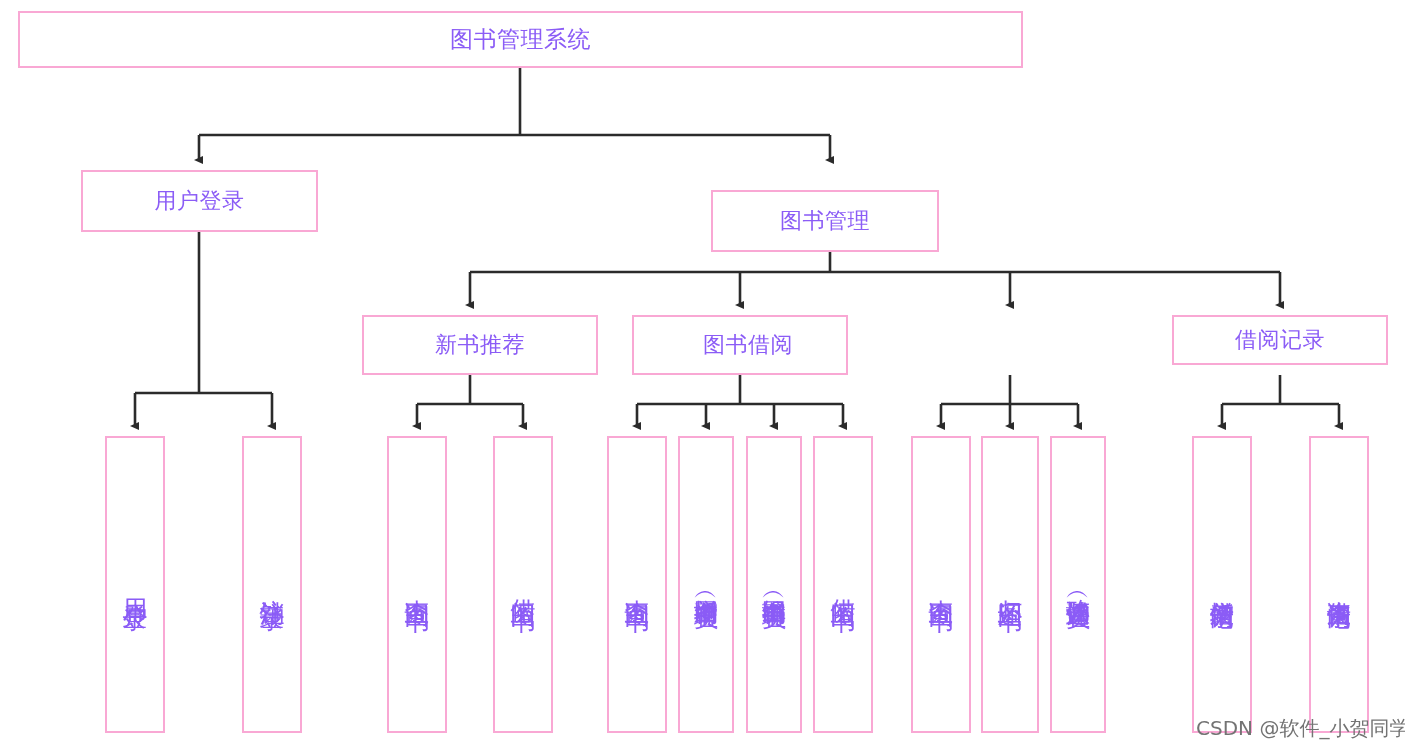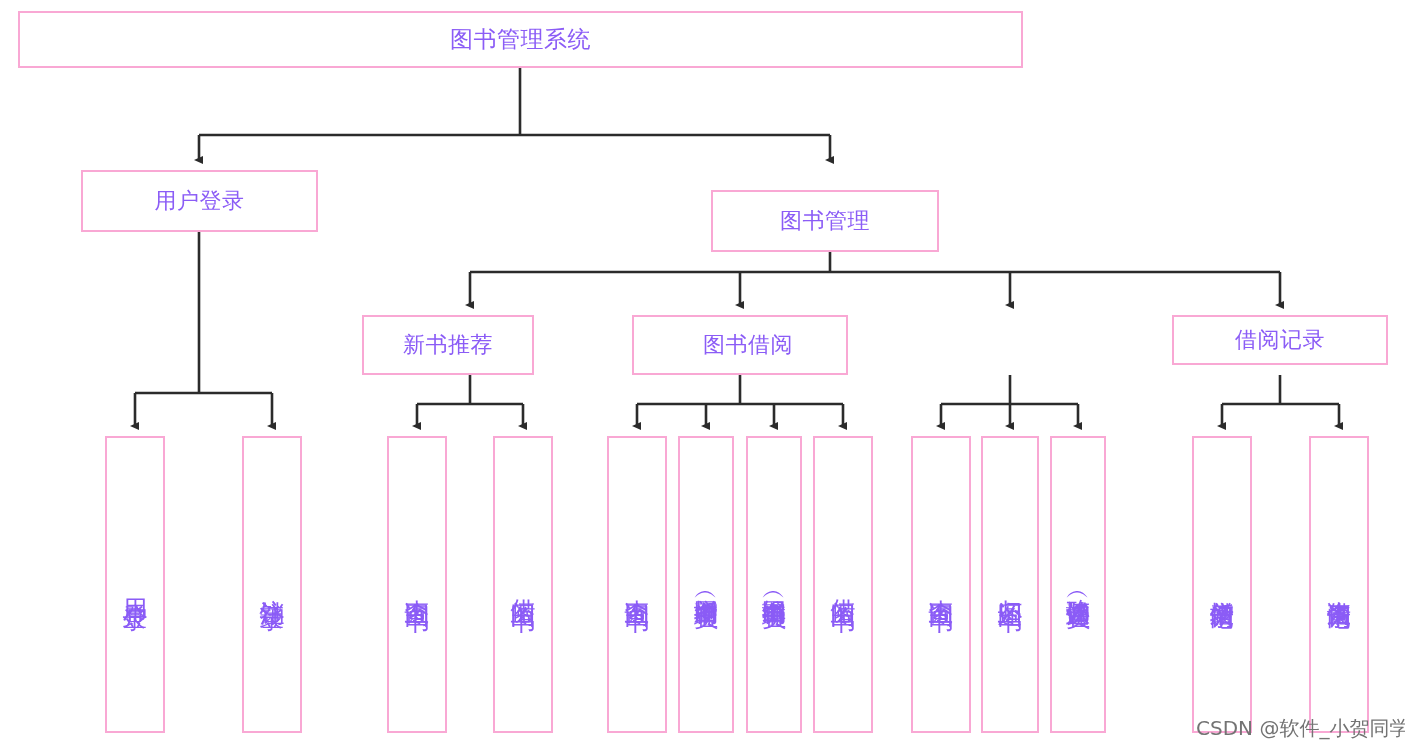--- a/index.html
+++ b/index.html
@@ -138,21 +138,21 @@
     <span class="label">图书管理系统</span>
   </div>
 
   <div class="node horiz" style="left:81px; top:170px; width:237px; height:62px;">
     <span class="label">用户登录</span>
   </div>
   <div class="node horiz" style="left:711px; top:162px; width:228px; height:62px;margin-top:28px;">
     <span class="label">图书管理</span>
   </div>
 
-  <div class="node horiz" style="left:362px; top:315px; width:172px; height:60px;">
+  <div class="node horiz" style="left:362px; top:315px; width:236px; height:60px;">
     <span class="label">新书推荐</span>
   </div>
   <div class="node horiz" style="left:632px; top:315px; width:216px; height:60px;padding-left:16px;">
     <span class="label">图书借阅</span>
   </div>
   <div class="node horiz" style="left:1172px; top:315px; width:216px; height:50px;">
     <span class="label">借阅记录</span>
   </div>
 
   <div class="node vert" style="left:105px; top:436px; width:60px; height:297px;">

